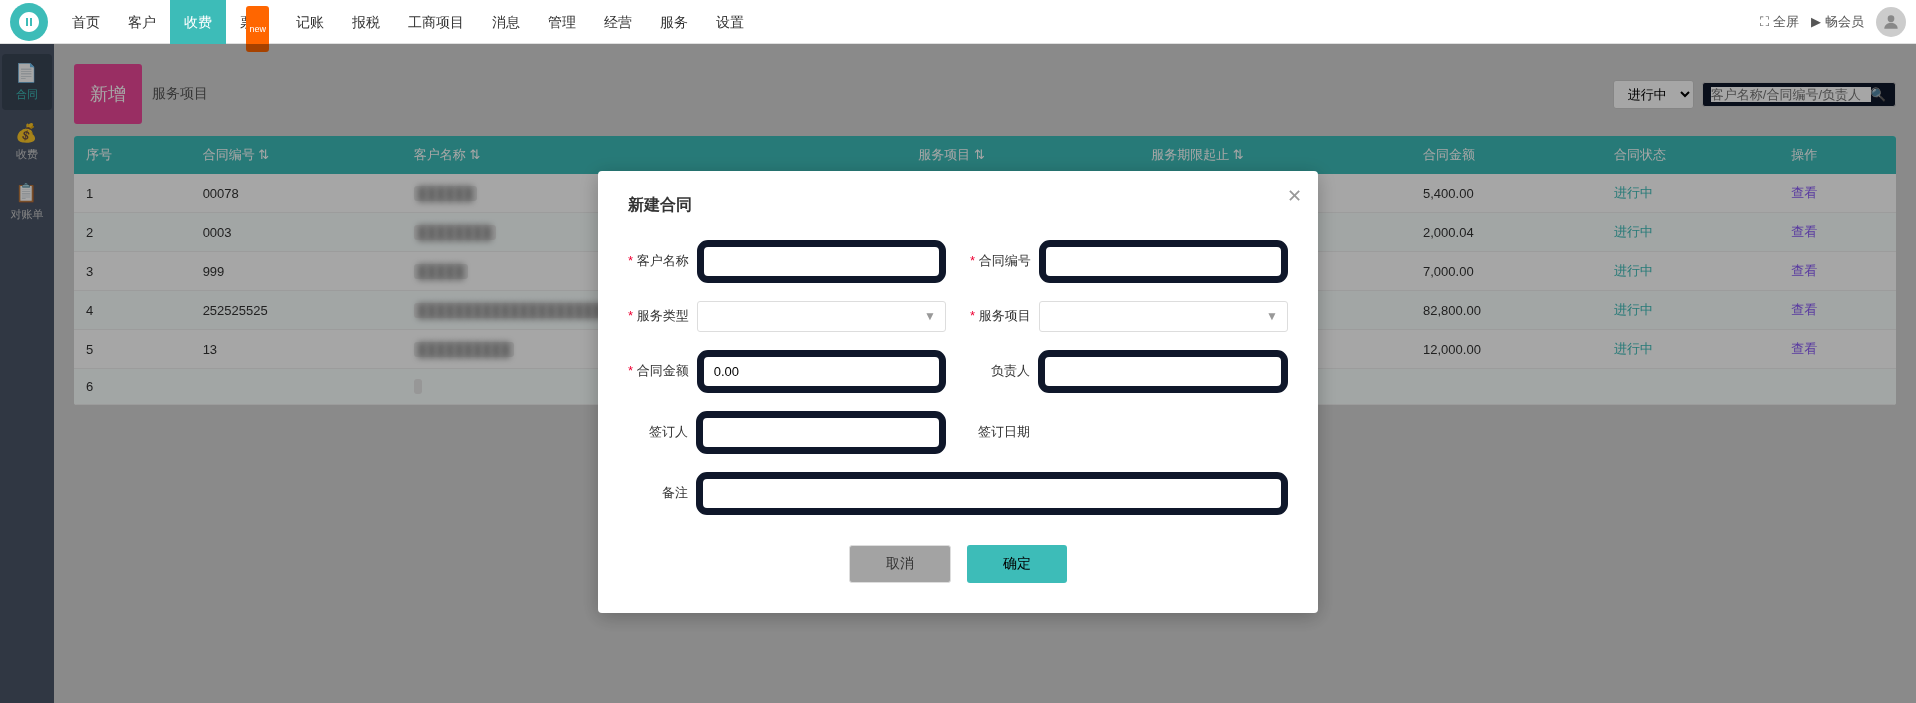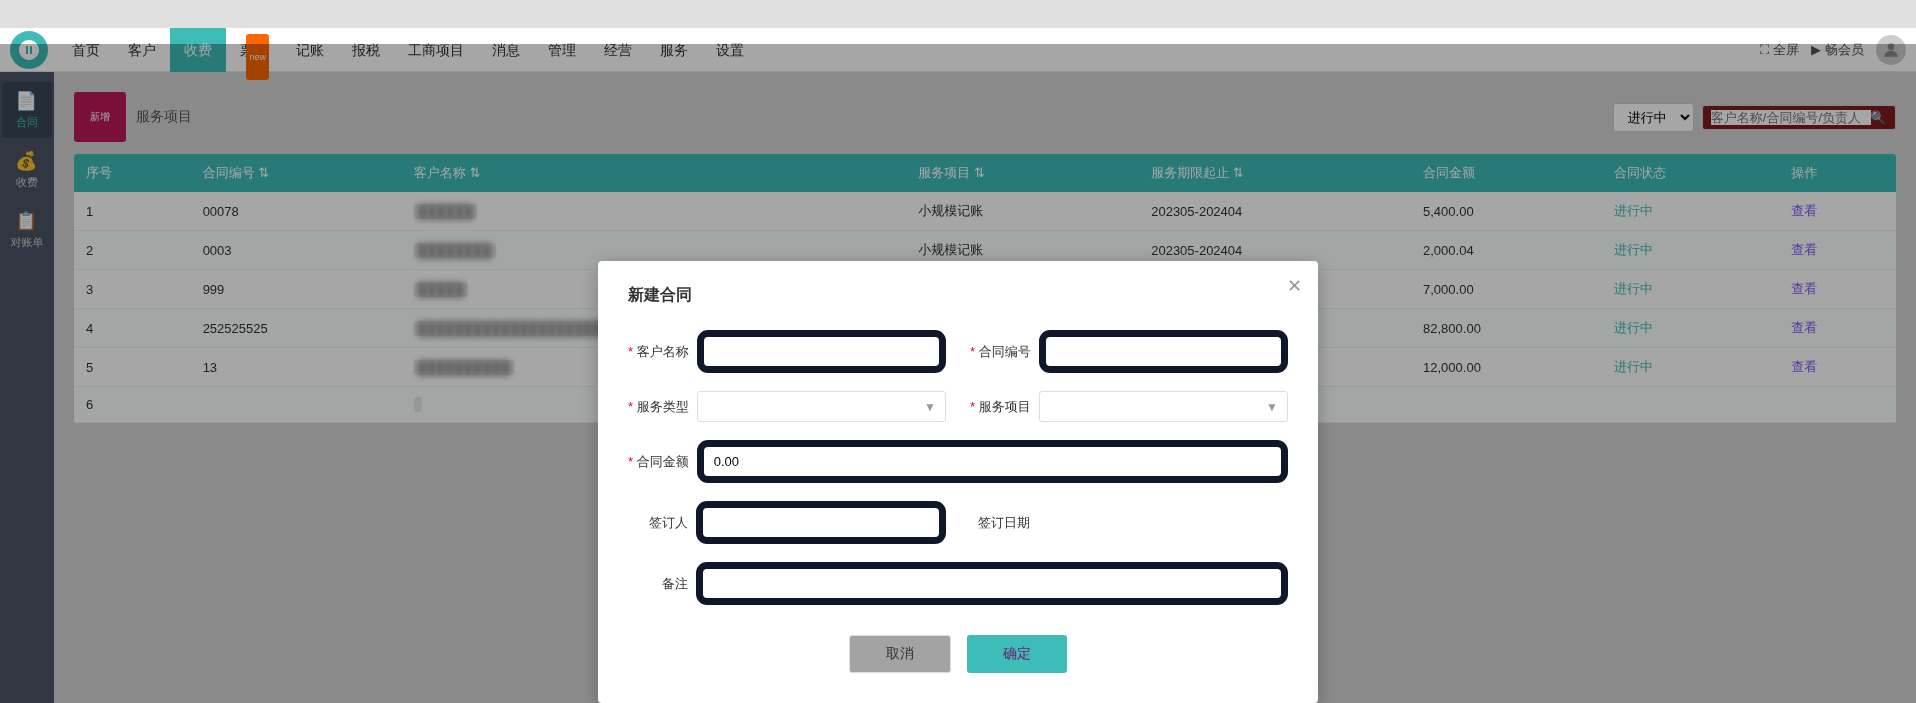--- a/index.html
+++ b/index.html
@@ -4,21 +4,20 @@
   <style>
     * { box-sizing: border-box; margin: 0; padding: 0; }
     body { font-family: 'Microsoft YaHei', Arial, sans-serif; font-size: 13px; background: #e0e0e0; }
 
     
     .top-nav {
       display: flex; align-items: center;
       background: #fff; height: 44px;
       border-bottom: 1px solid #e0e0e0;
       padding: 0 10px;
-      margin-top: 28px;
     }
     .top-nav .logo {
       width: 38px; height: 38px;
       background: #3dbcb8;
       border-radius: 50%;
       display: flex; align-items: center; justify-content: center;
       margin-right: 10px;
       flex-shrink: 0;
     }
     .top-nav .logo svg { width: 24px; height: 24px; }
@@ -63,32 +62,32 @@
     }
     .sidebar-item.active { background: #3a4555; color: #3dbcb8; }
     .sidebar-icon { font-size: 18px; margin-bottom: 3px; }
 
     
     .main { flex: 1; padding: 20px; overflow: auto; background: #d5d5d5; }
 
     
     .toolbar { display: flex; align-items: center; gap: 10px; margin-bottom: 12px; }
     .btn-new {
-      background: #be185d; color: #fff; border: none;
-      padding: 18px 16px; border-radius: 3px; cursor: pointer; font-size: 10px;
+      background: #ec4899; color: #fff; border: none;
+      padding: 18px 16px; border-radius: 3px; cursor: pointer; font-size: 18px;
     }
     .toolbar-label { color: #555; font-size: 14px; }
     .toolbar-right { margin-left: auto; display: flex; align-items: center; gap: 8px; }
     .status-select {
       padding: 5px 10px; border: 1px solid #ccc; border-radius: 3px;
       background: #fff; font-size: 13px; cursor: pointer;
     }
     .search-box {
       display: flex; align-items: center;
-      border: 1px solid #ccc; border-radius: 3px; background: #7f1d1d;
+      border: 1px solid #ccc; border-radius: 3px; background: #0f172a;
       padding: 4px 8px;
     }
     .search-input { border: none; outline: none; font-size: 13px; width: 160px; }
     .search-icon { color: #999; cursor: pointer; }
 
     
     .table-wrap { background: #fff; border-radius: 3px; overflow: hidden; }
     table { width: 100%; border-collapse: collapse; }
     thead tr { background: #3dbcb8; color: #fff; }
     thead th {
@@ -98,21 +97,21 @@
     tbody tr { border-bottom: 1px solid #f0f0f0; }
     tbody tr:nth-child(even) { background: #f9fffe; }
     tbody td { padding: 10px 12px; font-size: 13px; color: #333; }
     .tag-inprogress { color: #3dbcb8; }
     .link-view { color: #8b5cf6; cursor: pointer; }
 
     
     .modal-overlay {
       position: fixed; top: 44px; left: 0; right: 0; bottom: 0;
       background: rgba(0,0,0,0.35);
-      display: flex; align-items: flex-end; justify-content: center;
+      display: flex; align-items: center; justify-content: center;
       padding-top: 36px;
       z-index: 1000;
     }
     .modal {
       background: #fff; border-radius: 4px;
       width: 720px; padding: 24px 30px 30px;
       position: relative; box-shadow: 0 4px 20px rgba(0,0,0,0.25);
     }
     .modal-title {
       font-size: 16px; color: #333; font-weight: bold;
@@ -150,21 +149,21 @@
     }
 
     
     .modal-footer { display: flex; justify-content: center; gap: 16px; margin-top: 30px; }
     .btn-cancel {
       padding: 9px 36px; border: 1px solid #ddd; border-radius: 3px;
       background: #a3a3a3; color: #333; font-size: 14px; cursor: pointer;
     }
     .btn-confirm {
       padding: 9px 36px; border: none; border-radius: 3px;
-      background: #3dbcb8; color: #701a75; font-size: 14px; cursor: pointer;
+      background: #3dbcb8; color: #000000; font-size: 14px; cursor: pointer;
     }
   </style>
 </head>
 <body>
 
 <div class="top-nav">
   <div class="logo">
     <svg viewBox="0 0 24 24" fill="white">
       <path d="M12 2C6.48 2 2 6.48 2 12s4.48 10 10 10 10-4.48 10-10S17.52 2 12 2zm-1 14H9V8h2v8zm4 0h-2V8h2v8z"></path>
     </svg>
@@ -351,20 +350,24 @@
           <span class="select-arrow">▼</span>
         </div>
       </div>
     </div>
 
     <div class="form-row">
       <div class="form-field">
         <label class="form-label required">合同金额</label>
         <input class="form-input" type="text" value="0.00" style="">
       </div>
+      <div class="form-field">
+        <label class="form-label">负责人</label>
+        <input class="form-input" type="text" style="">
+      </div>
     </div>
 
     <div class="form-row">
       <div class="form-field">
         <label class="form-label">签订人</label>
         <input class="form-input" type="text" style="">
       </div>
       <div class="form-field">
         <label class="form-label">签订日期</label>
       </div>

